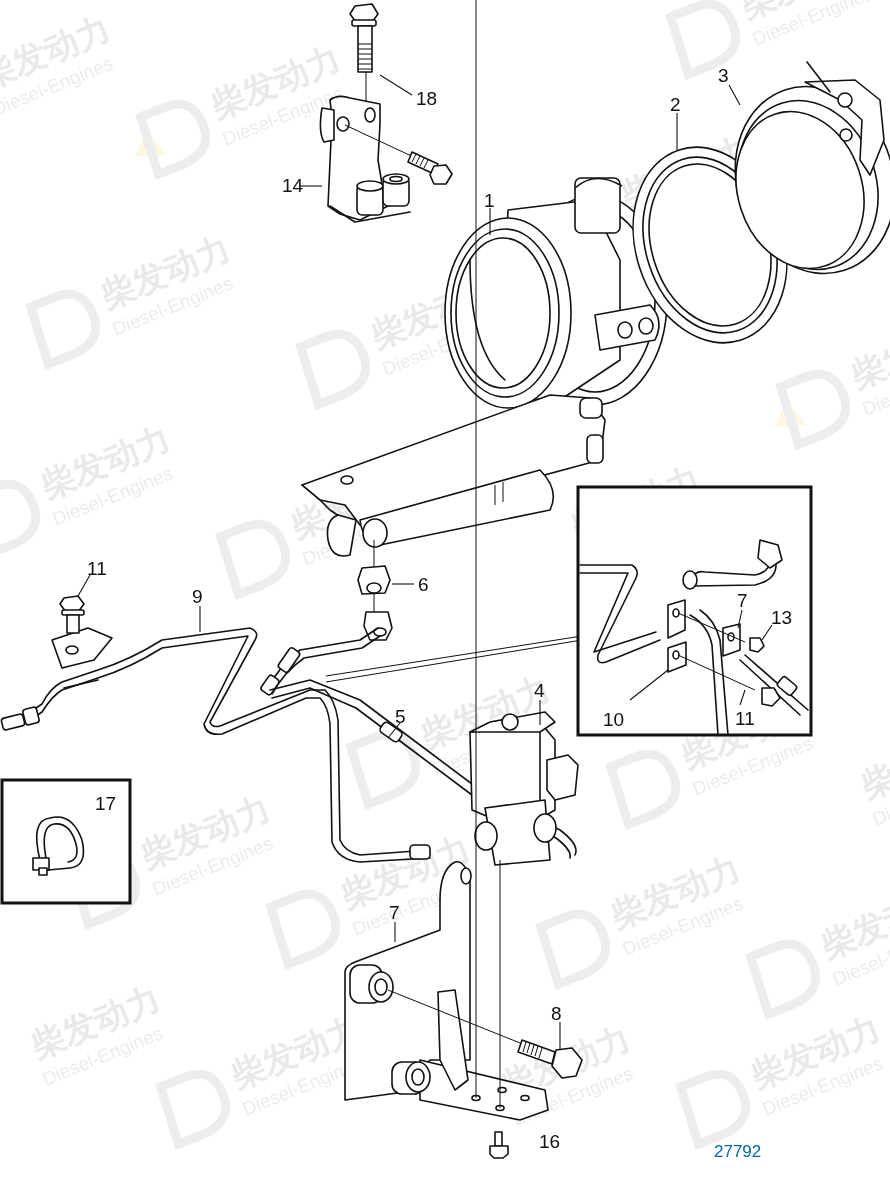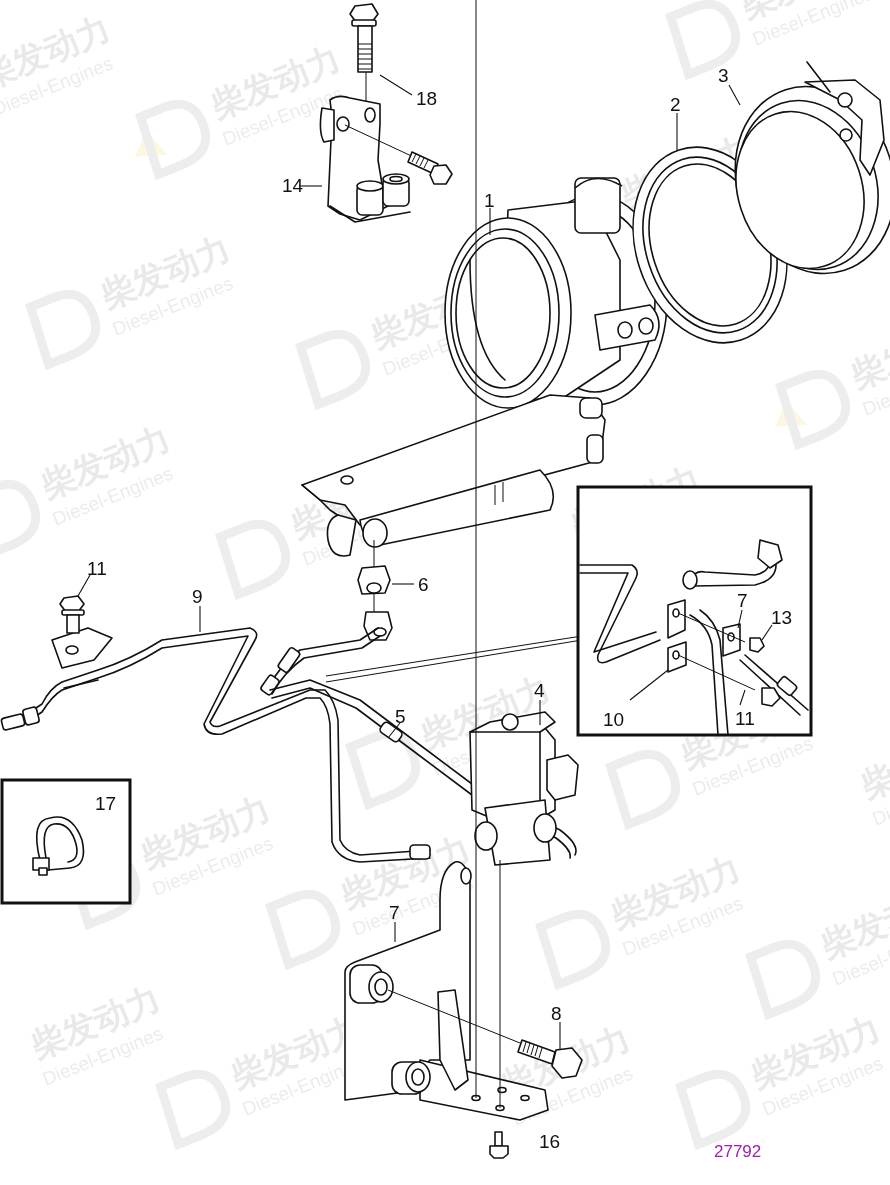--- a/index.html
+++ b/index.html
@@ -10,21 +10,21 @@
   .ln-thin { fill: none; stroke: #111; stroke-width: 1; }
   .fill-w { fill: #fff; stroke: #111; stroke-width: 1.6; stroke-linejoin: round; }
   .leader { fill: none; stroke: #111; stroke-width: 1.1; }
   .axis { fill: none; stroke: #111; stroke-width: 1; }
   .box { fill: #fff; stroke: #111; stroke-width: 3; }
   .wm-text { fill: #e9e9e9; font-family: "DejaVu Sans", sans-serif; font-weight: bold; }
   .wm-sub { fill: #ececec; font-family: "Liberation Sans", sans-serif; }
   .wm-logo { fill: none; stroke: #ededed; stroke-width: 9; }
   .wm-accent { fill: #fdf6e0; }
   .callout { position: absolute; font-size: 19px; color: #111; line-height: 1; }
-  .figno { position: absolute; font-size: 17px; color: #a21caf; }
+  .figno { position: absolute; font-size: 17px; color: #0369a1; }
 </style>
 </head>
 <body>
 
 <svg id="diagram" viewBox="0 0 890 1185" xmlns="http://www.w3.org/2000/svg">
 
   <g>
     <g transform="translate(150,140) rotate(-22)">
       <polygon class="wm-accent" points="-20,10 0,-10 10,20"></polygon>
       <path class="wm-logo" d="M0,-25 L25,-25 Q55,-25 55,5 Q55,35 20,35 L-5,35 Z"></path>

